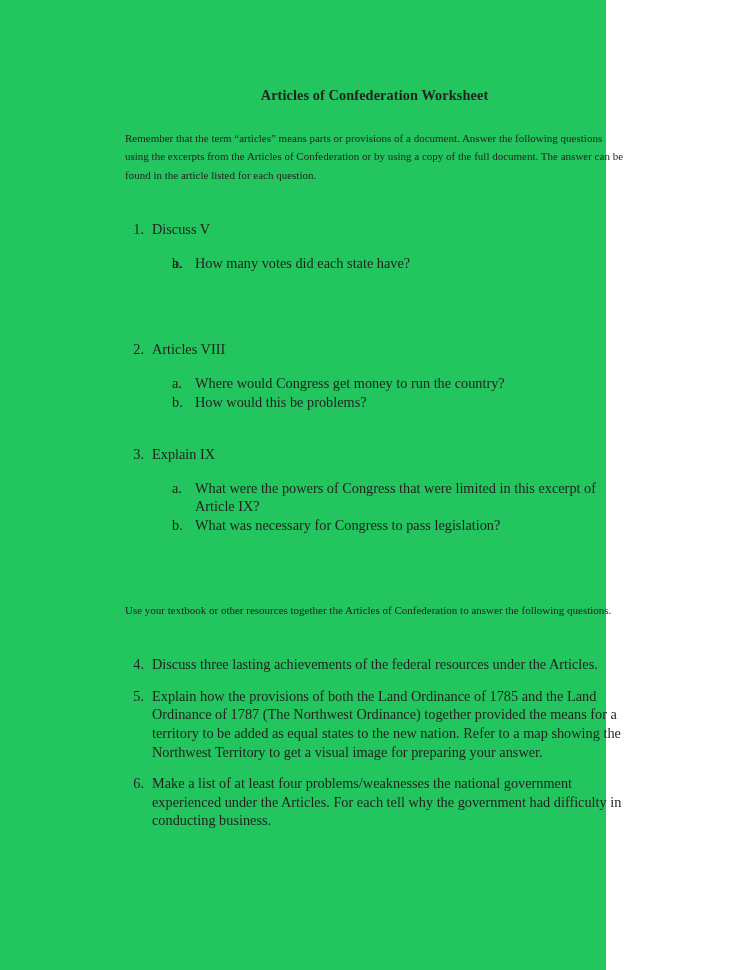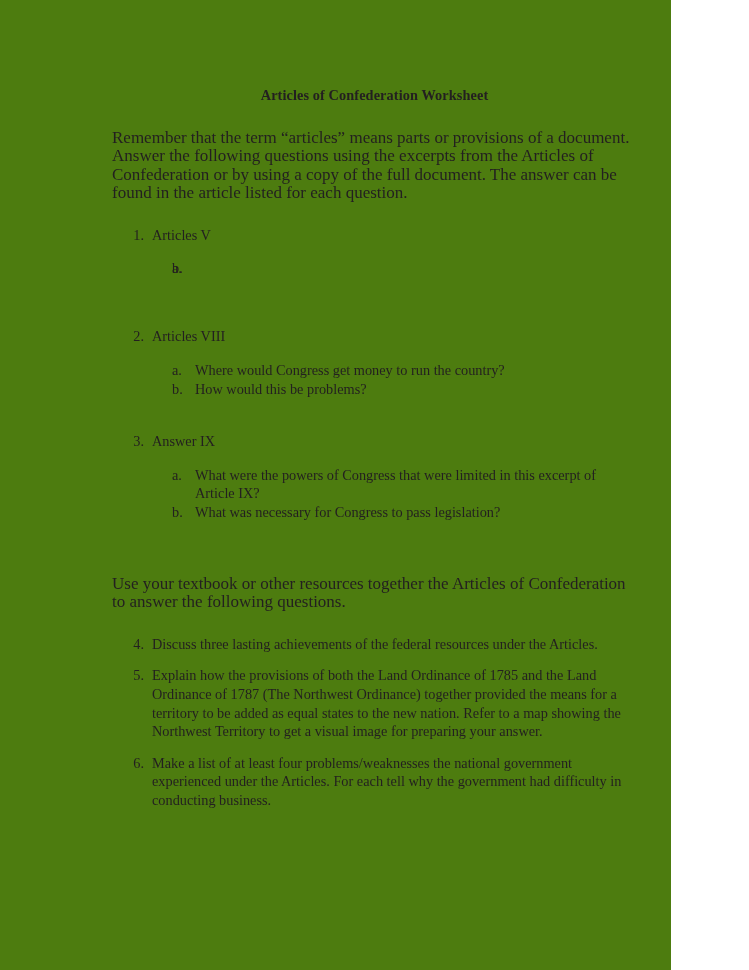--- a/index.html
+++ b/index.html
@@ -9,42 +9,42 @@
   }
   body {
     width: 749px;
     height: 970px;
     font-family: "Liberation Serif", "DejaVu Serif", serif;
     color: #231f20;
     overflow: hidden;
   }
   .page {
     position: relative;
-    width: 671px;
+    width: 606px;
     height: 970px;
-    background: #4d7c0f;
+    background: #22c55e;
     box-sizing: border-box;
   }
   .content {
     position: absolute;
     left: 112px;
     top: 86px;
     width: 525px;
   }
   .doc-title {
     text-align: center;
     font-size: 14.3px;
     line-height: 18.5px;
     margin: 0 0 24px 0;
     letter-spacing: 0.1px;
   }
   .para {
-    font-size: 17px;
+    font-size: 11px;
     line-height: 18.6px;
-    margin: 0;
+    margin: 13px;
     text-align: left;
   }
   
   ol.num-list {
     list-style: none;
     margin: 0;
     padding: 0;
   }
   ol.num-list > li {
     position: relative;
@@ -99,28 +99,29 @@
     <h1 class="doc-title">Articles of Confederation Worksheet</h1>
 
     <p class="para">Remember that the term “articles” means parts or provisions of a document. Answer the following questions using the excerpts from the Articles of Confederation or by using a copy of the full document. The answer can be found in the article listed for each question.</p>
 
     <div class="after-intro"></div>
 
     <ol class="num-list">
 
       <li>
         <span class="marker">1.</span>
-        <span>Articles V</span>
+        <span>Discuss V</span>
         <div class="sub-gap"></div>
         <ol class="alpha-list">
           <li>
             <span class="marker">a.</span>
           </li>
           <li>
             <span class="marker">b.</span>
+            <span>How many votes did each state have?</span>
           </li>
         </ol>
       </li>
 
       <div class="answer-space-1"></div>
 
       <li>
         <span class="marker">2.</span>
         <span>Articles VIII</span>
         <div class="sub-gap"></div>
@@ -133,21 +134,21 @@
             <span class="marker">b.</span>
             <span>How would this be problems?</span>
           </li>
         </ol>
       </li>
 
       <div class="answer-space-2"></div>
 
       <li>
         <span class="marker">3.</span>
-        <span>Answer IX</span>
+        <span>Explain IX</span>
         <div class="sub-gap"></div>
         <ol class="alpha-list">
           <li>
             <span class="marker">a.</span>
             <span>What were the powers of Congress that were limited in this excerpt of Article IX?</span>
           </li>
           <li>
             <span class="marker">b.</span>
             <span>What was necessary for Congress to pass legislation?</span>
           </li>

